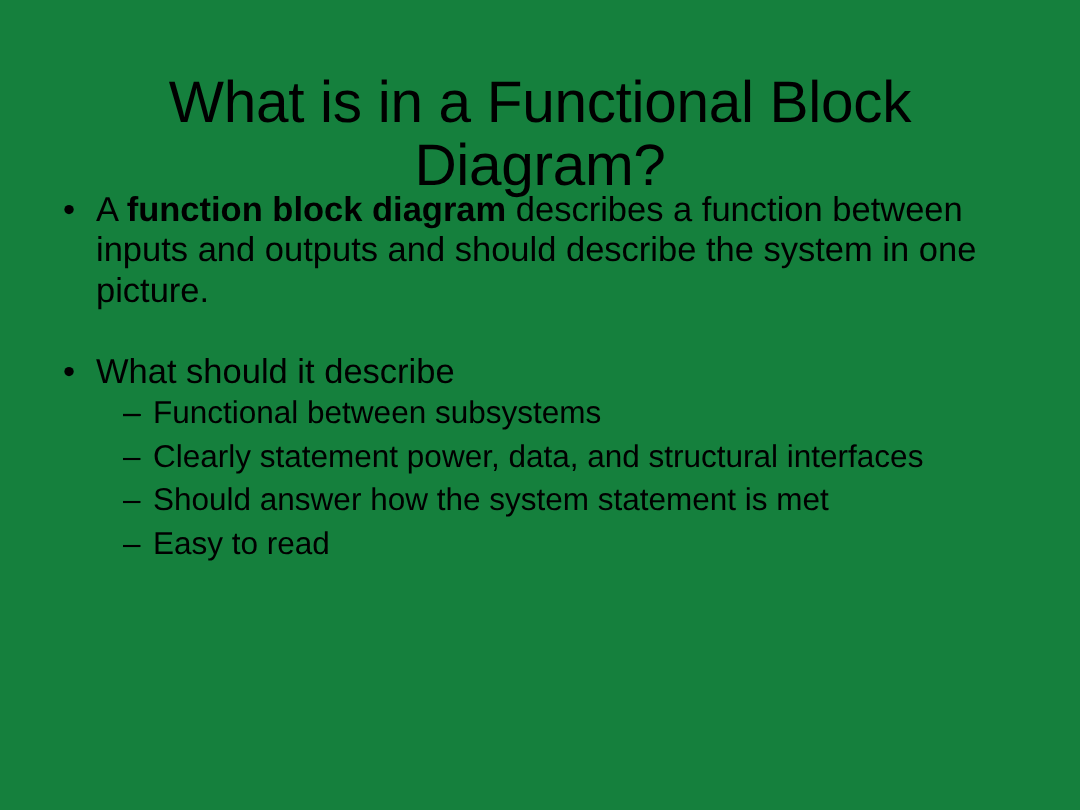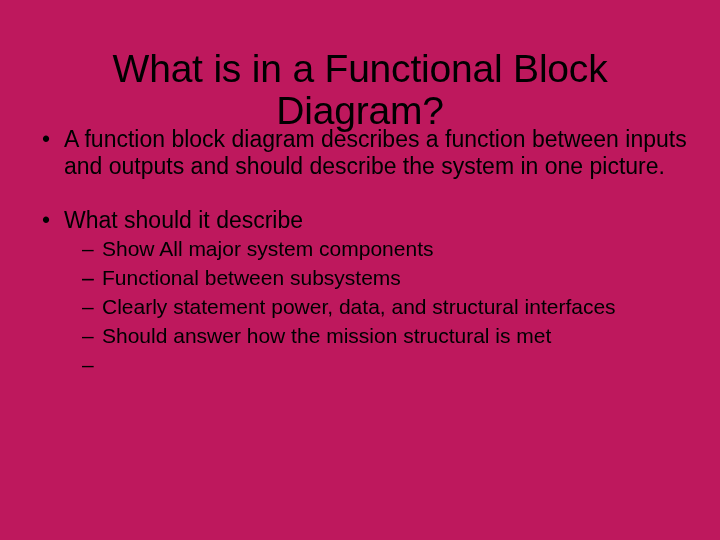--- a/index.html
+++ b/index.html
@@ -11,21 +11,21 @@
     height: 540px;
     background: #ffffff;
     font-family: "Liberation Sans", sans-serif;
     color: #000000;
     overflow: hidden;
   }
   .slide {
     position: relative;
     width: 720px;
     height: 540px;
-    background: #be185d;
+    background: #15803d;
   }
   .slide-title {
     position: absolute;
     left: 36px;
     top: 22px;
     width: 648px;
     text-align: center;
     font-size: 39px;
     line-height: 42px;
     font-weight: normal;
@@ -47,21 +47,21 @@
     margin: 0;
   }
   .bullet-l1 .marker {
     position: absolute;
     left: 6px;
     top: 0;
     font-size: 23px;
     line-height: 27px;
   }
   .bullet-l1 b {
-    font-weight: normal;
+    font-weight: bold;
   }
   .spacer-line {
     height: 27px;
     font-size: 23px;
     line-height: 27px;
   }
   .sub-list {
     margin: 0;
     padding: 0;
     list-style: none;
@@ -101,36 +101,36 @@
     <div class="spacer-line">&nbsp;</div>
 
     <div class="bullet-l1">
       <span class="marker">•</span>
       <span>What should it describe</span>
     </div>
 
     <ul class="sub-list">
       <li class="bullet-l2">
         <span class="marker">–</span>
-        <span>Show All major system components</span>
       </li>
       <li class="bullet-l2">
         <span class="marker">–</span>
       </li>
       <li class="bullet-l2">
         <span class="marker">–</span>
         <span>Functional between subsystems</span>
       </li>
       <li class="bullet-l2">
         <span class="marker">–</span>
         <span>Clearly statement power, data, and structural interfaces</span>
       </li>
       <li class="bullet-l2">
         <span class="marker">–</span>
-        <span>Should answer how the mission structural is met</span>
+        <span>Should answer how the system statement is met</span>
       </li>
       <li class="bullet-l2">
         <span class="marker">–</span>
+        <span>Easy to read</span>
       </li>
     </ul>
 
   </div>
 </div>
 
 </body></html>

